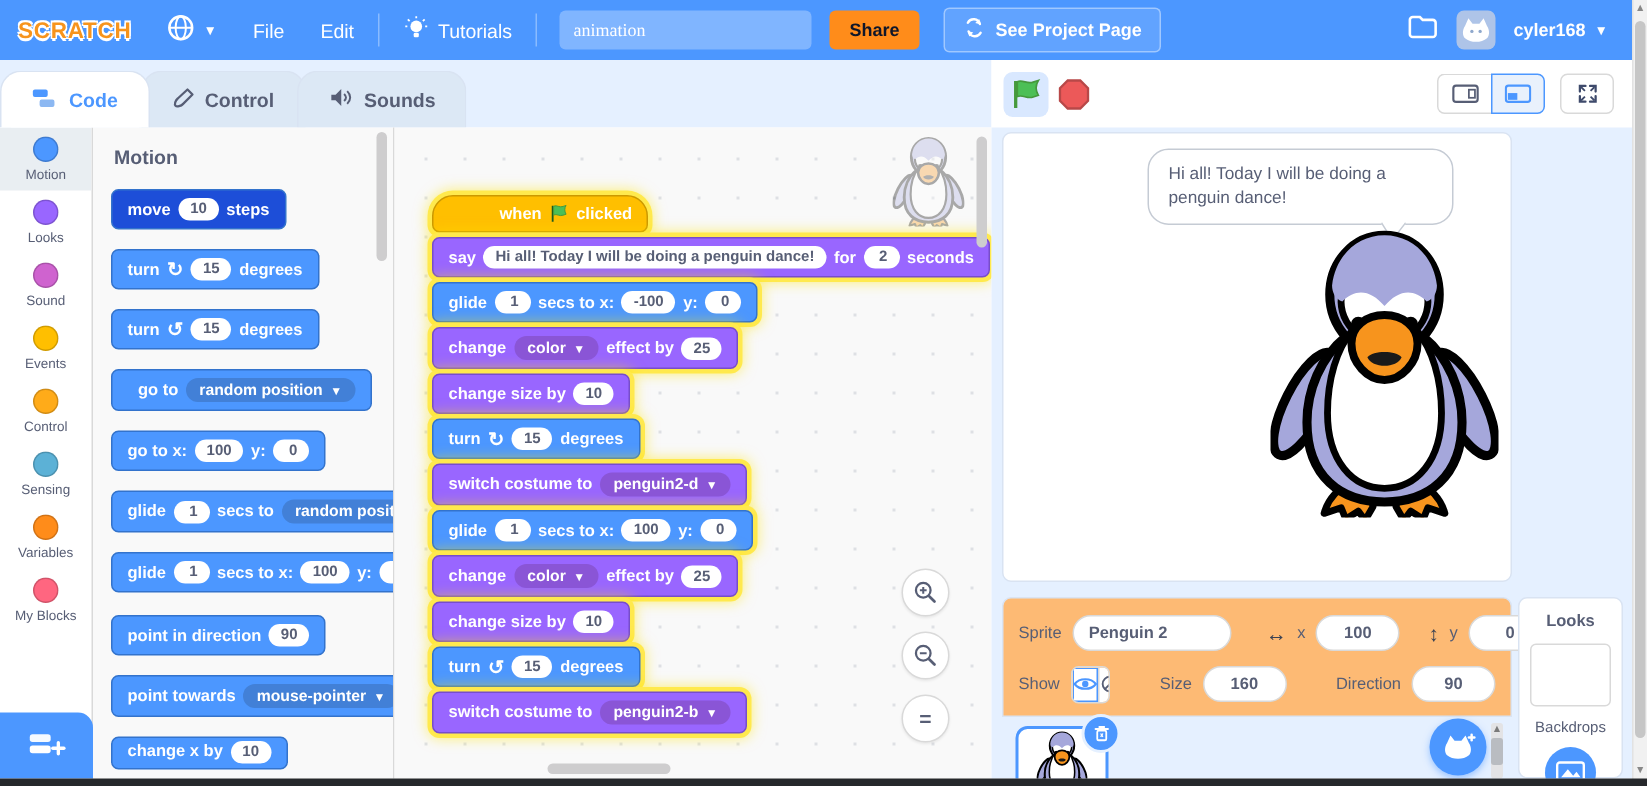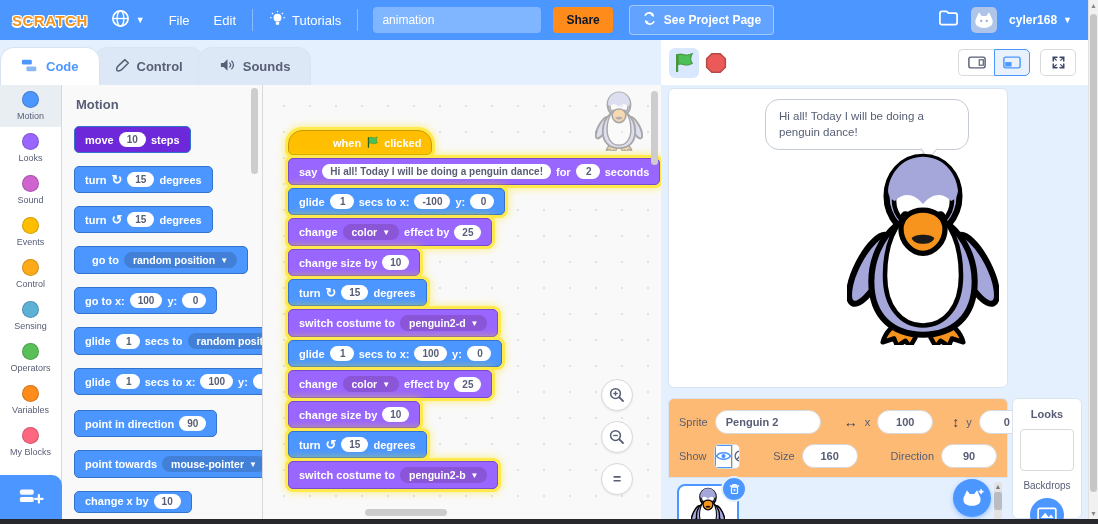--- a/index.html
+++ b/index.html
@@ -5,21 +5,21 @@
   html,body{margin:0;padding:0;}
   body{width:1098px;height:524px;overflow:hidden;font-family:"Liberation Sans",sans-serif;background:#fff;}
   .app{position:relative;width:1098px;height:524px;overflow:hidden;background:#fff;}
 
   
   .topbar{position:absolute;left:0;top:0;width:1098px;height:40px;background:#4C97FF;display:flex;align-items:center;padding:0 10px;box-sizing:border-box;gap:2px;}
   .logo{font-weight:bold;font-size:15px;letter-spacing:.5px;color:#F7941D;margin:0 10px 0 2px;
     text-shadow:-1px -1px 0 #fff,1px -1px 0 #fff,-1px 1px 0 #fff,1px 1px 0 #fff,0 2px 0 #fff;}
   .menuitem{color:#fff;font-size:13px;padding:0 11px;height:40px;display:flex;align-items:center;gap:6px;cursor:pointer;}
   .tb-div{width:1px;height:22px;background:rgba(255,255,255,.35);margin:0 3px;}
-  .proj-input{width:150px;height:26px;border:none;border-radius:4px;background:#80B5FF;color:#fff;font-size:12px;padding:0 9px;margin:0 10px;font-family:Liberation Sans, sans-serif;outline:none;}
+  .proj-input{width:150px;height:26px;border:none;border-radius:4px;background:#80B5FF;color:#fff;font-size:12px;padding:0 9px;margin:0 10px;font-family:Liberation Serif, serif;outline:none;}
   .proj-input::placeholder{color:#e8f1ff;}
   .share-btn{background:#FF8C1A;color:#0f172a;border:none;border-radius:4px;font-weight:bold;font-size:12px;padding:6px 13px;cursor:pointer;}
   .spp-btn{margin-left:14px;display:flex;align-items:center;gap:7px;background:rgba(255,255,255,.12);border:1px solid rgba(255,255,255,.4);border-radius:4px;color:#fff;font-weight:bold;font-size:12px;padding:5px 12px;cursor:pointer;}
   .tb-spacer{flex:1;}
   .tb-right{display:flex;align-items:center;gap:12px;margin-right:16px;}
   .avatar{width:26px;height:26px;border-radius:5px;background:#AEC4E8;display:flex;align-items:center;justify-content:center;overflow:hidden;}
   .account{display:flex;align-items:center;gap:6px;color:#fff;font-weight:bold;font-size:12px;cursor:pointer;}
   .caret{color:#fff;font-size:9px;}
 
   
@@ -282,24 +282,20 @@
       </div>
       <div class="cat-item">
         <span class="cat-dot" style="background: rgb(255, 171, 25);"></span>
         <span class="cat-label">Control</span>
       </div>
       <div class="cat-item">
         <span class="cat-dot" style="background: rgb(92, 177, 214);"></span>
         <span class="cat-label">Sensing</span>
       </div>
       <div class="cat-item">
-        <span class="cat-dot" style="background: rgb(89, 192, 89);"></span>
-        <span class="cat-label">Operators</span>
-      </div>
-      <div class="cat-item">
         <span class="cat-dot" style="background: rgb(255, 140, 26);"></span>
         <span class="cat-label">Variables</span>
       </div>
       <div class="cat-item">
         <span class="cat-dot" style="background: rgb(255, 102, 128);"></span>
         <span class="cat-label">My Blocks</span>
       </div>
     </nav>
   <div class="addext">
     <svg width="26" height="22" viewBox="0 0 28 22">
@@ -308,21 +304,21 @@
         <g stroke="#fff" stroke-width="2.4" stroke-linecap="round">
           <line x1="22.5" y1="9" x2="22.5" y2="17"></line>
           <line x1="18.5" y1="13" x2="26.5" y2="13"></line>
         </g>
       </svg>
   </div>
 
   <section class="palette">
     <div class="pal-header">Motion</div>
     <div>
-        <div class="blk" style="background: #6d28d9; border-color: rgb(51, 115, 204);">
+        <div class="blk" style="background: #1d4ed8; border-color: rgb(51, 115, 204);">
           <span class="bt">move</span>
           <span class="bin">10</span>
           <span class="bt">steps</span>
         </div>
         <div class="blk" style="background: rgb(76, 151, 255); border-color: rgb(51, 115, 204);">
           <span class="bt">turn</span>
           <span class="bic">↻</span>
           <span class="bin">15</span>
           <span class="bt">degrees</span>
         </div>

